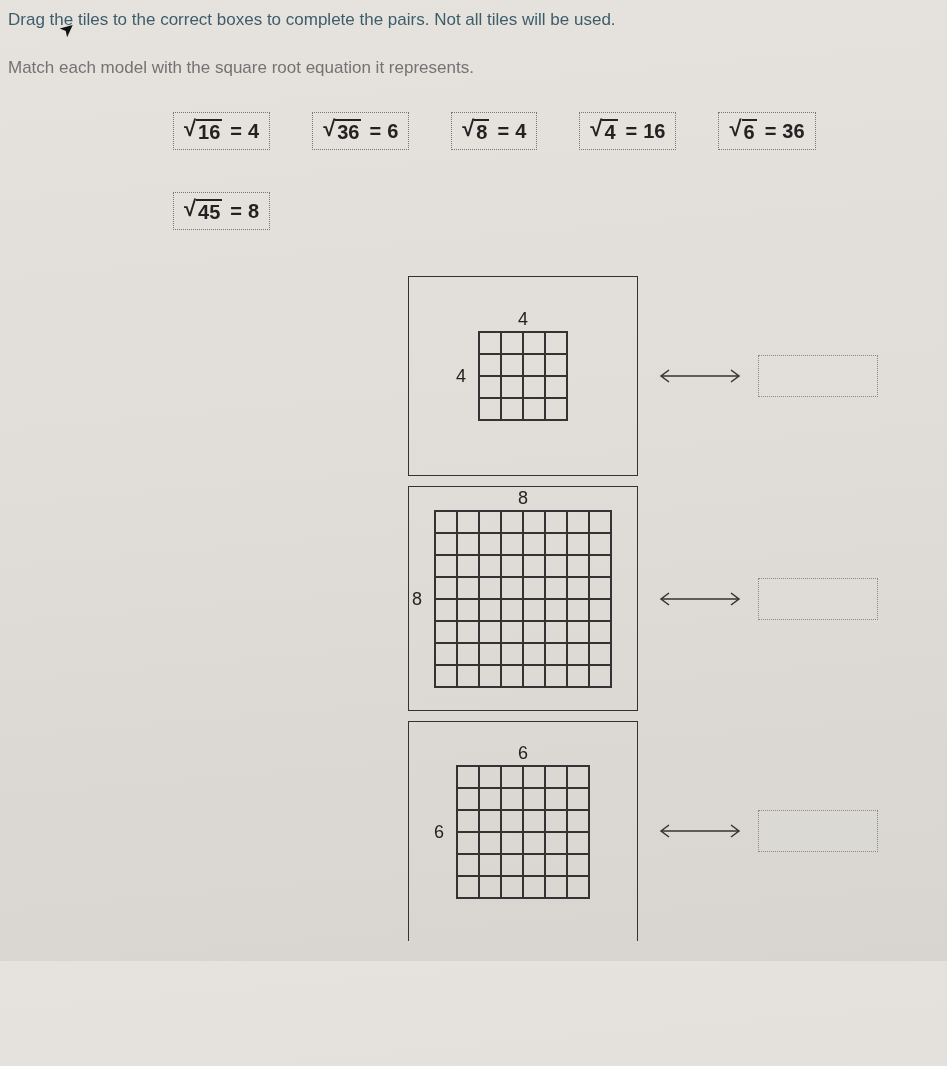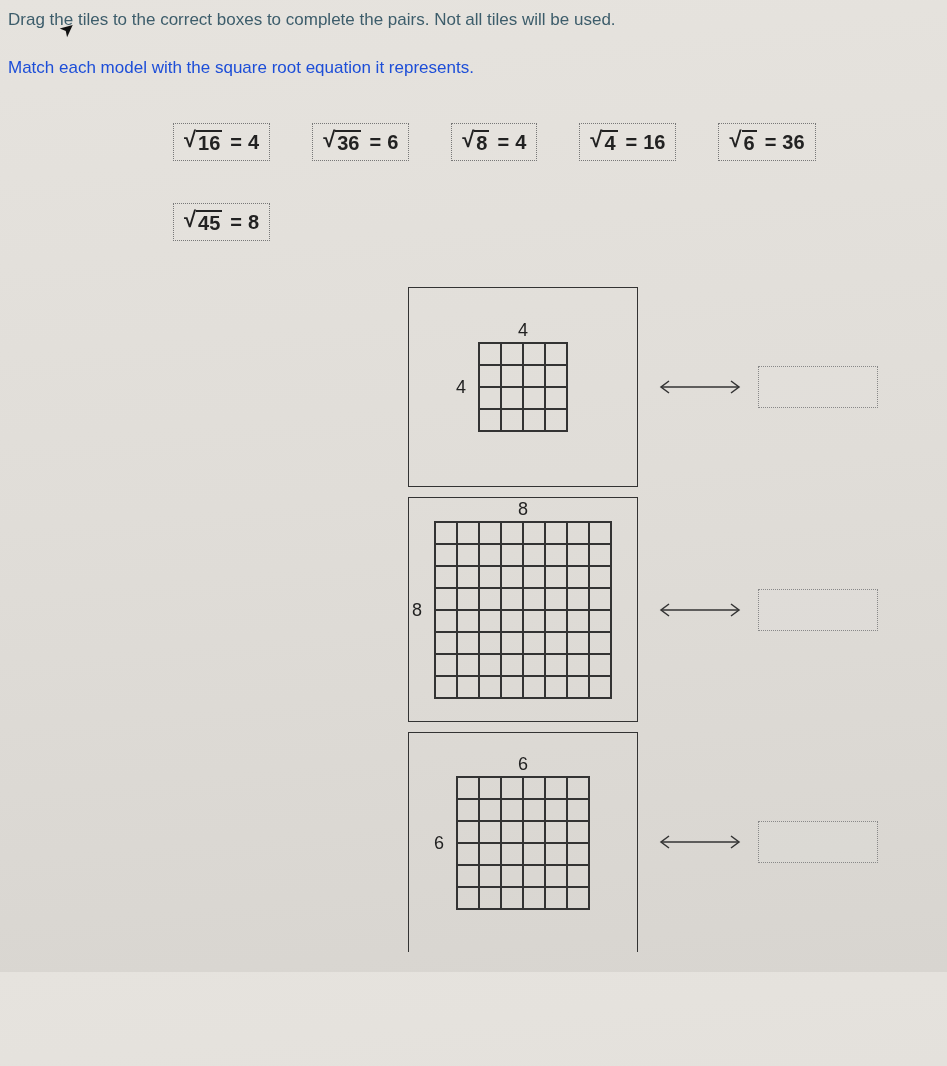--- a/index.html
+++ b/index.html
@@ -11,22 +11,22 @@
     background: linear-gradient(175deg, #e6e3de 0%, #e0ddd8 50%, #d8d5d0 100%);
     color: #222;
   }
   .instr1 {
     font-size: 17px;
     color: #3d5d6b;
     margin-bottom: 28px;
   }
   .instr2 {
     font-size: 17px;
-    color: #1d4ed8;
-    margin-bottom: 45px;
+    color: #737373;
+    margin-bottom: 34px;
   }
   .tiles {
     display: flex;
     flex-wrap: wrap;
     gap: 42px 42px;
     padding-left: 165px;
     margin-bottom: 46px;
   }
   .tile {
     border: 1px dotted #777;

